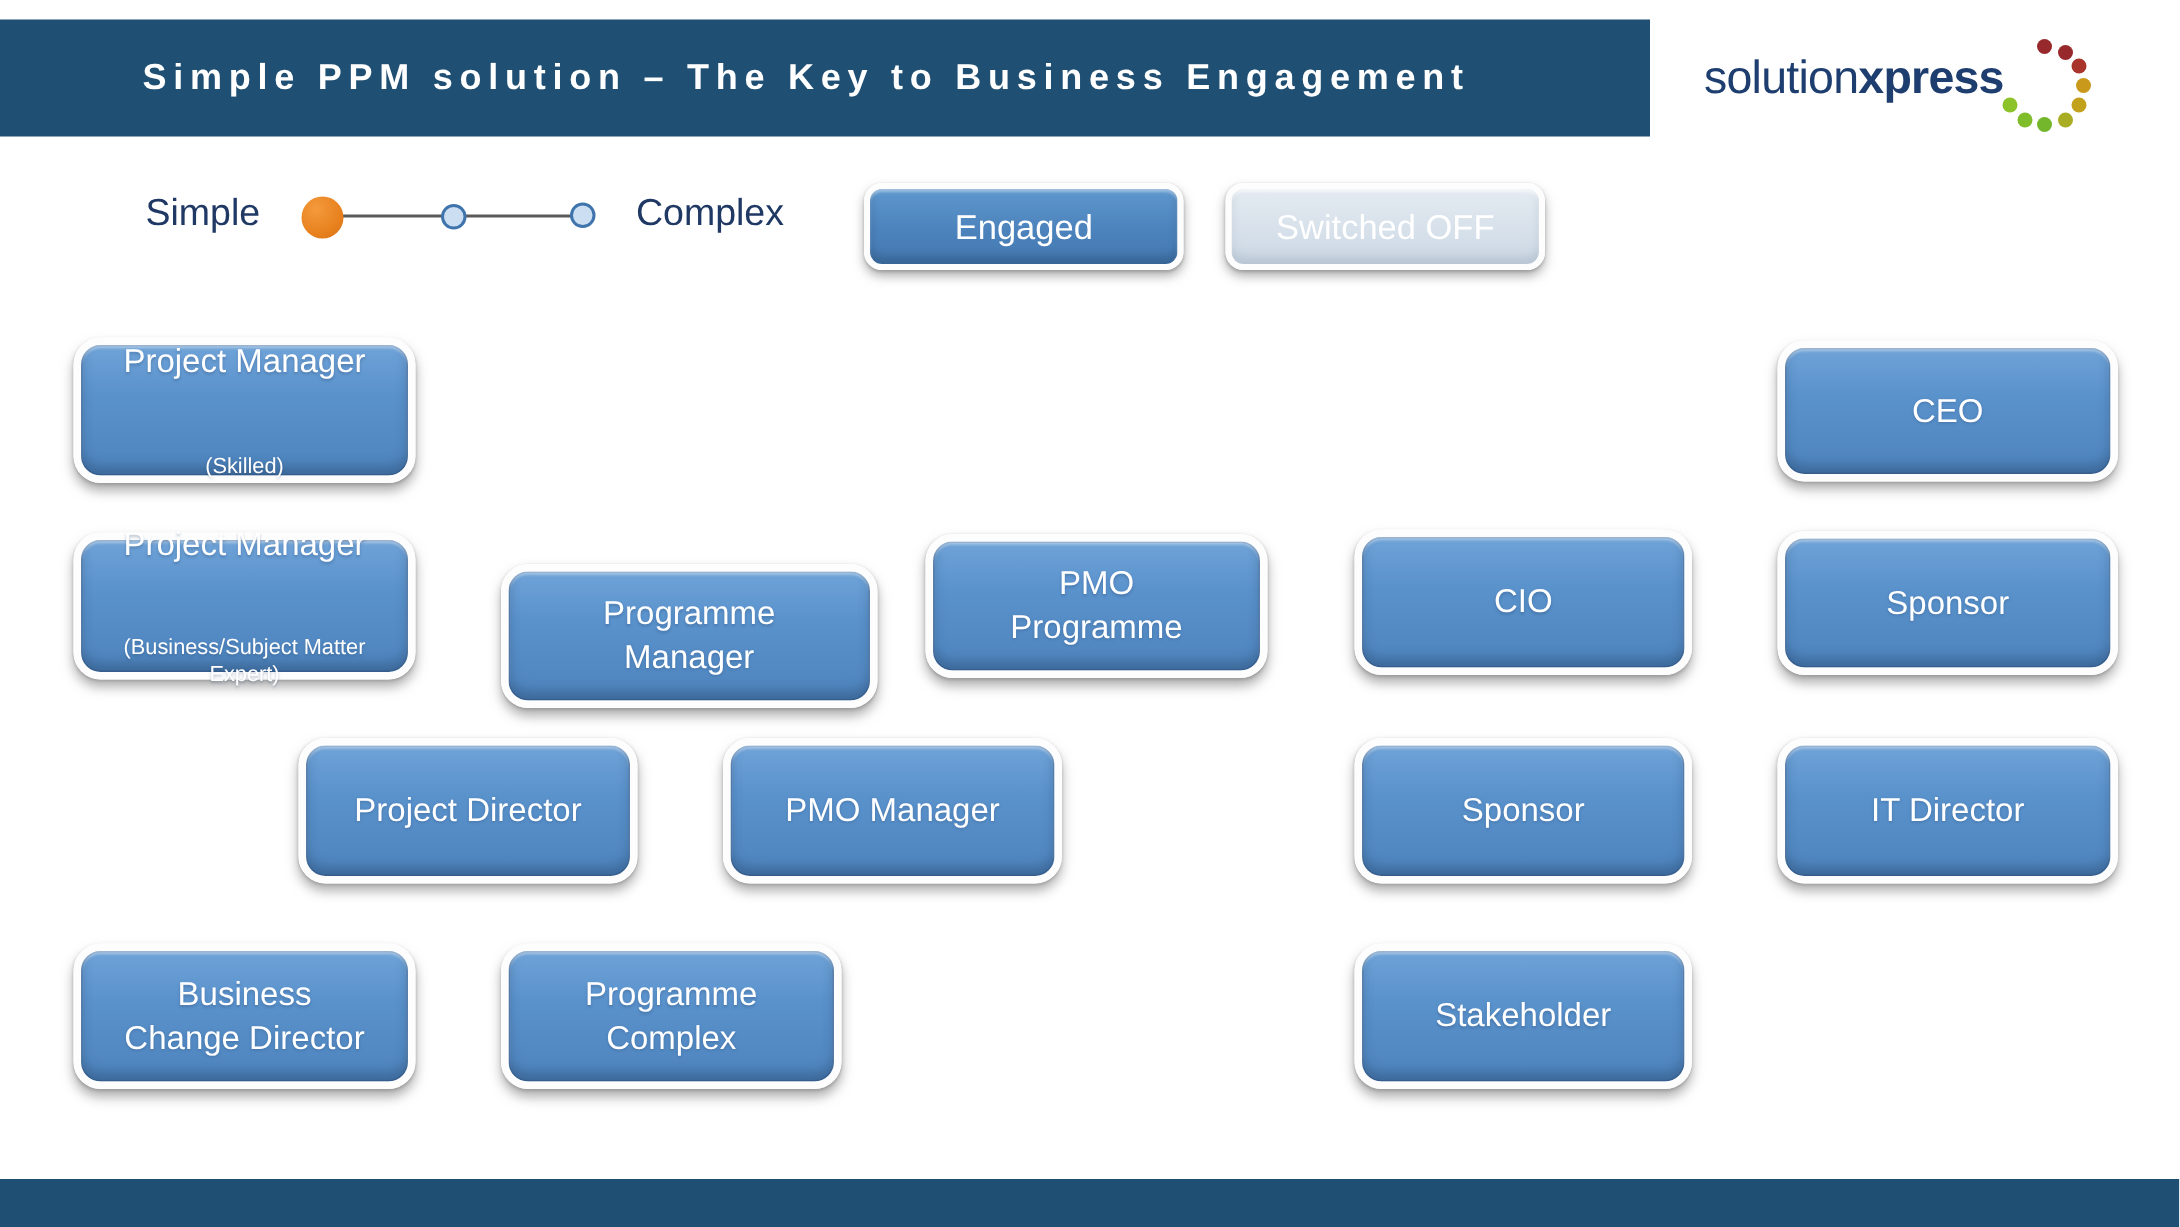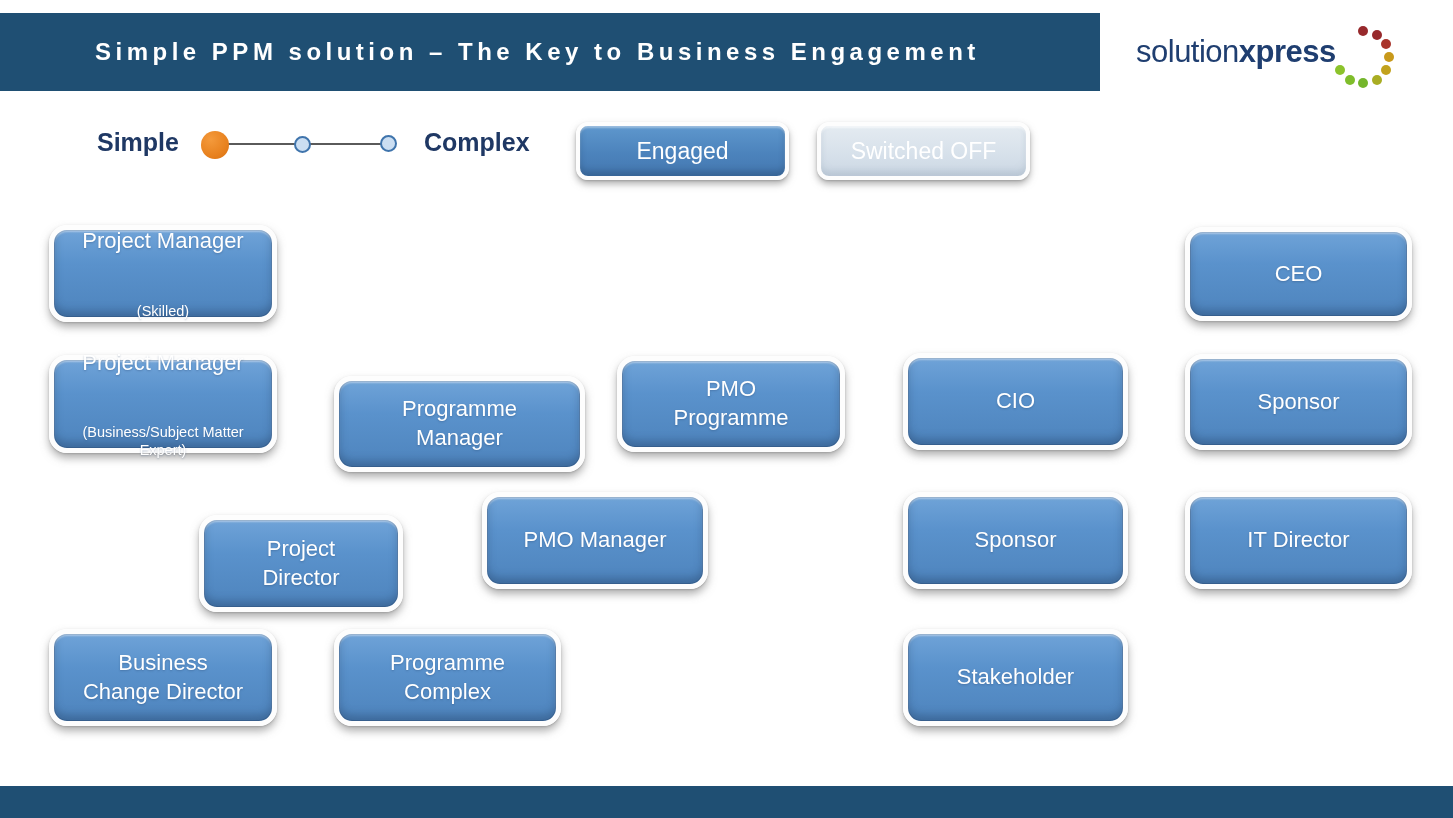--- a/index.html
+++ b/index.html
@@ -15,21 +15,21 @@
   .slide-title{
     padding-left:95px;color:#ffffff;font-size:24px;font-weight:700;
     letter-spacing:4.5px;white-space:nowrap;
   }
   
   .logo{position:absolute;left:1136px;top:34px;height:46px;}
   .logo-text{font-size:31px;color:#1F3E70;letter-spacing:-0.5px;white-space:nowrap;}
   .logo-text .bold{font-weight:700;}
   .logo-dot{position:absolute;width:10px;height:10px;border-radius:50%;}
   
-  .scale-label{position:absolute;top:128px;font-size:25px;font-weight:700;color:#1F3864;}
+  .scale-label{position:absolute;top:128px;font-size:25px;font-weight:400;color:#1F3864;}
   .scale-track{position:absolute;left:215px;top:143px;width:173px;height:2px;background:#5a5a5a;}
   .scale-knob{
     position:absolute;left:201px;top:131px;width:28px;height:28px;border-radius:50%;
     background:radial-gradient(circle at 35% 30%, #F49A3C, #E8821F 60%, #D96F10);
   }
   .scale-stop{
     position:absolute;width:13px;height:13px;border-radius:50%;
     background:#CBDEF2;border:2px solid #3F74AC;
   }
   
@@ -131,21 +131,21 @@
 
   </div>
   <div class="role-box" style="left:903px;top:353px;width:225px;height:97px">
     <div class="role-label">CIO</div>
 
   </div>
   <div class="role-box" style="left:1185px;top:354px;width:227px;height:96px">
     <div class="role-label">Sponsor</div>
 
   </div>
-  <div class="role-box" style="left:199px;top:515px;width:204px;height:97px">
+  <div class="role-box" style="left:199px;top:492px;width:226px;height:97px">
     <div class="role-label">Project Director</div>
 
   </div>
   <div class="role-box" style="left:482px;top:492px;width:226px;height:97px">
     <div class="role-label">PMO Manager</div>
 
   </div>
   <div class="role-box" style="left:903px;top:492px;width:225px;height:97px">
     <div class="role-label">Sponsor</div>
 

